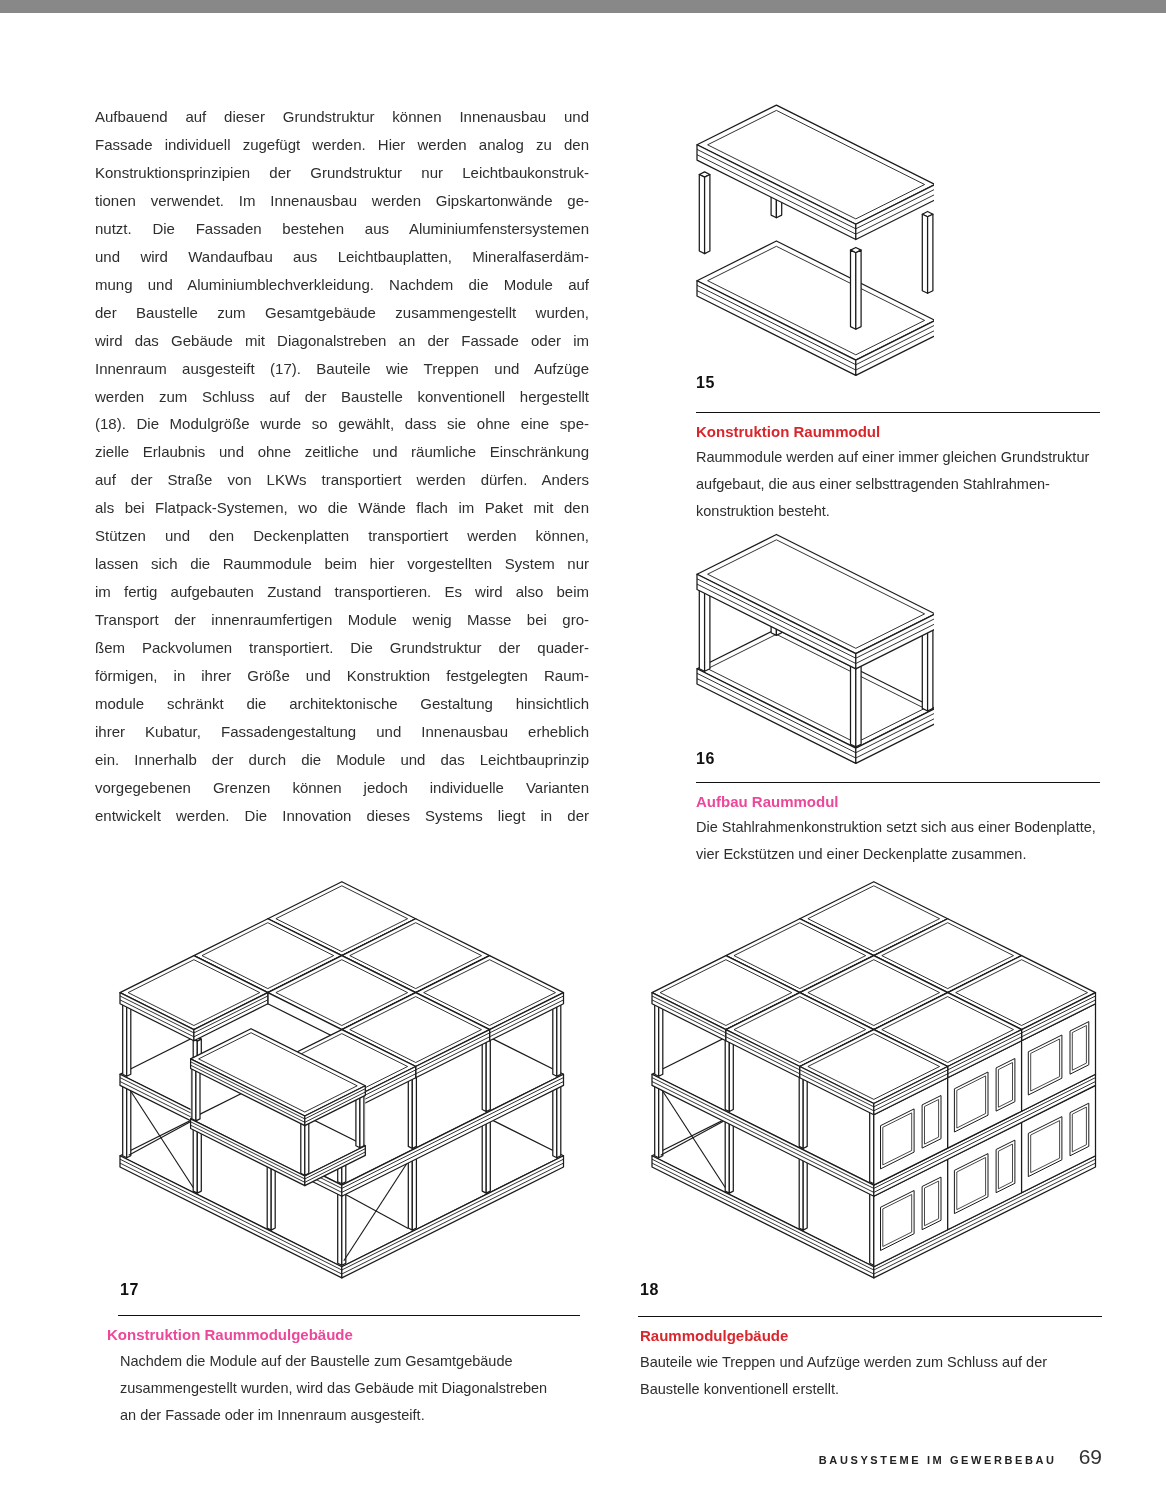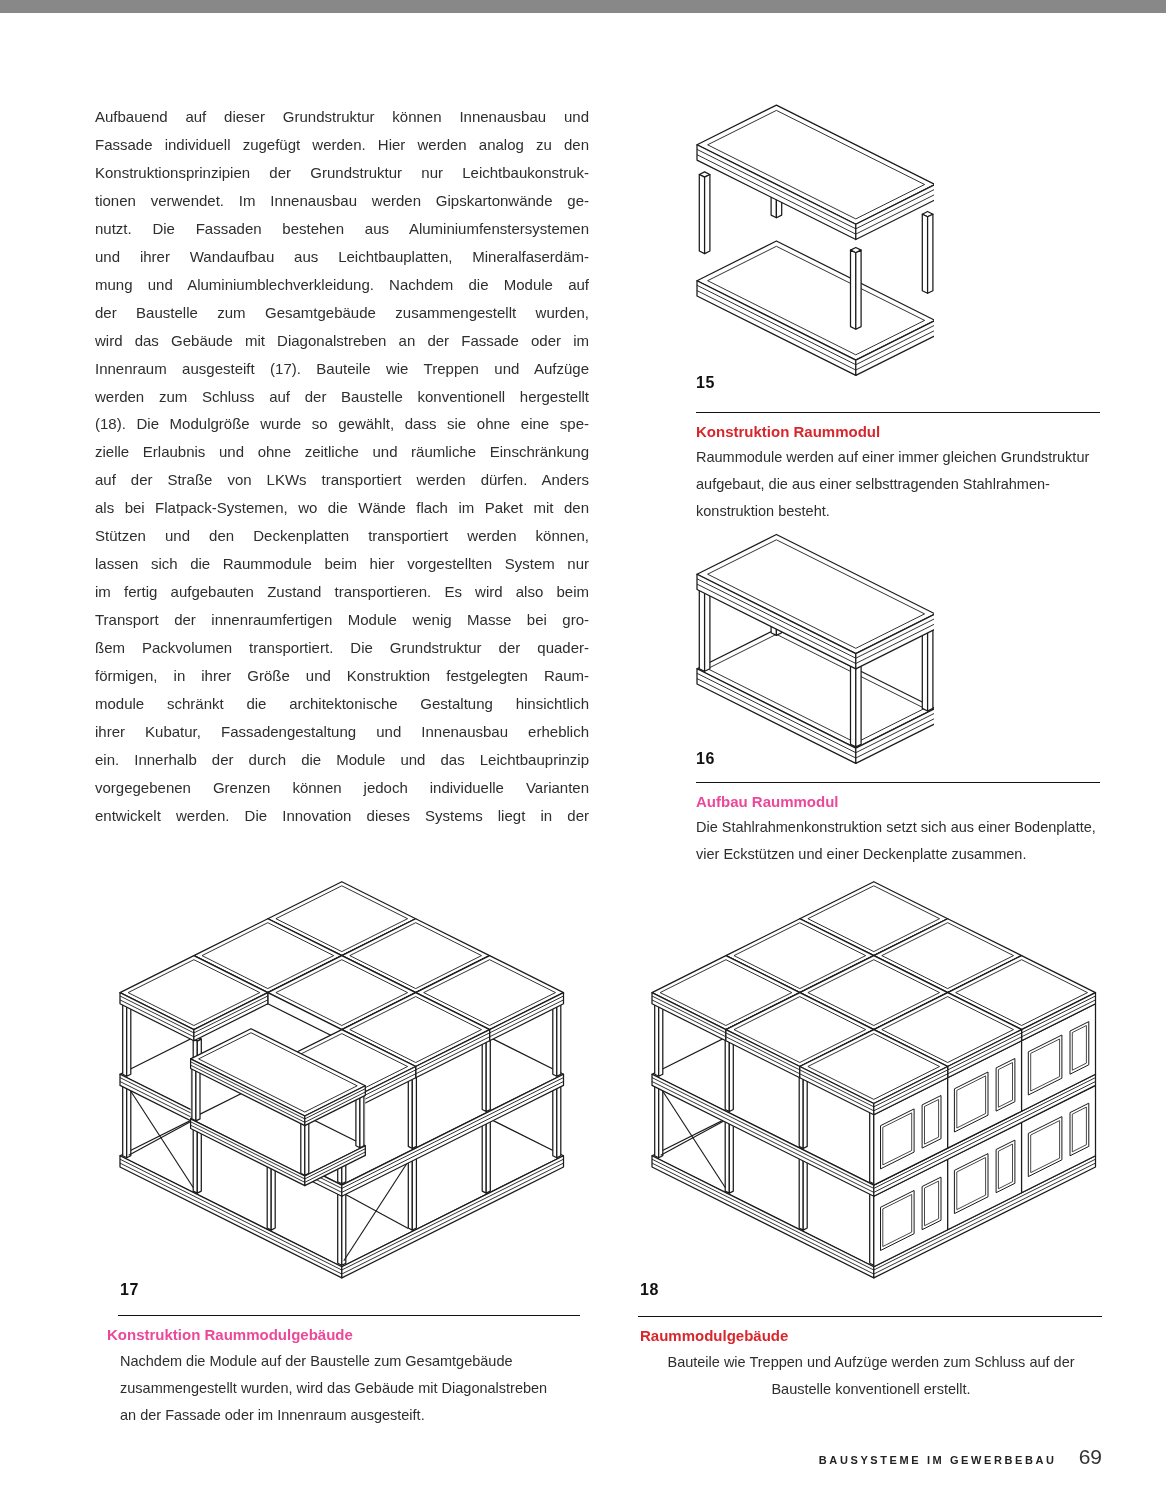--- a/index.html
+++ b/index.html
@@ -27,21 +27,21 @@
 <body>
 
 <div class="page">
 
   <div class="bodycol">
       <div class="jline">Aufbauend auf dieser Grundstruktur können Innenausbau und</div>
       <div class="jline">Fassade individuell zugefügt werden. Hier werden analog zu den</div>
       <div class="jline">Konstruktionsprinzipien der Grundstruktur nur Leichtbaukonstruk-</div>
       <div class="jline">tionen verwendet. Im Innenausbau werden Gipskartonwände ge-</div>
       <div class="jline">nutzt. Die Fassaden bestehen aus Aluminiumfenstersystemen</div>
-      <div class="jline">und ihrer Wandaufbau aus Leichtbauplatten, Mineralfaserdäm-</div>
+      <div class="jline">und wird Wandaufbau aus Leichtbauplatten, Mineralfaserdäm-</div>
       <div class="jline">mung und Aluminiumblechverkleidung. Nachdem die Module auf</div>
       <div class="jline">der Baustelle zum Gesamtgebäude zusammengestellt wurden,</div>
       <div class="jline">wird das Gebäude mit Diagonalstreben an der Fassade oder im</div>
       <div class="jline">Innenraum ausgesteift (17). Bauteile wie Treppen und Aufzüge</div>
       <div class="jline">werden zum Schluss auf der Baustelle konventionell hergestellt</div>
       <div class="jline">(18). Die Modulgröße wurde so gewählt, dass sie ohne eine spe-</div>
       <div class="jline">zielle Erlaubnis und ohne zeitliche und räumliche Einschränkung</div>
       <div class="jline">auf der Straße von LKWs transportiert werden dürfen. Anders</div>
       <div class="jline">als bei Flatpack-Systemen, wo die Wände flach im Paket mit den</div>
       <div class="jline">Stützen und den Deckenplatten transportiert werden können,</div>
@@ -435,21 +435,21 @@
       <polygon points="231.8,235.7 305.7,198.7 305.7,187.5 231.8,224.5" fill="#fff" stroke="#1b1b1b" stroke-width="1.25" stroke-linejoin="round"></polygon>
       <polyline points="165.9,187.5 231.8,220.4 297.6,187.5 231.8,154.6 165.9,187.5" fill="none" stroke="#1b1b1b" stroke-width="0.9" stroke-linejoin="round"></polyline>
       <polyline points="157.8,194.8 231.8,231.8" fill="none" stroke="#1b1b1b" stroke-width="0.9" stroke-linejoin="round"></polyline>
       <polyline points="231.8,231.8 305.7,194.8" fill="none" stroke="#1b1b1b" stroke-width="0.9" stroke-linejoin="round"></polyline>
       <polyline points="157.8,190.9 231.8,227.8" fill="none" stroke="#1b1b1b" stroke-width="0.9" stroke-linejoin="round"></polyline>
       <polyline points="231.8,227.8 305.7,190.9" fill="none" stroke="#1b1b1b" stroke-width="0.9" stroke-linejoin="round"></polyline>
     </svg>
   <div class="figlabel" style="left:640px;top:1268px;">18</div>
   <div class="figrule" style="left:638px;top:1303px;width:464px;"></div>
   <div class="figtitle" style="left:640px;top:1314px;color:#d8262c;">Raummodulgebäude</div>
-  <div class="figcap" style="left:640px;top:1336px;width:462px;text-align:center;">
+  <div class="figcap" style="left:640px;top:1336px;width:462px;">
       <div class="cl">Bauteile wie Treppen und Aufzüge werden zum Schluss auf der</div>
       <div class="cl">Baustelle konventionell erstellt.</div>
     </div>
 
   <div class="footer">
     <span class="sec">BAUSYSTEME IM GEWERBEBAU</span>
     <span class="pno">69</span>
   </div>
 
 </div>

